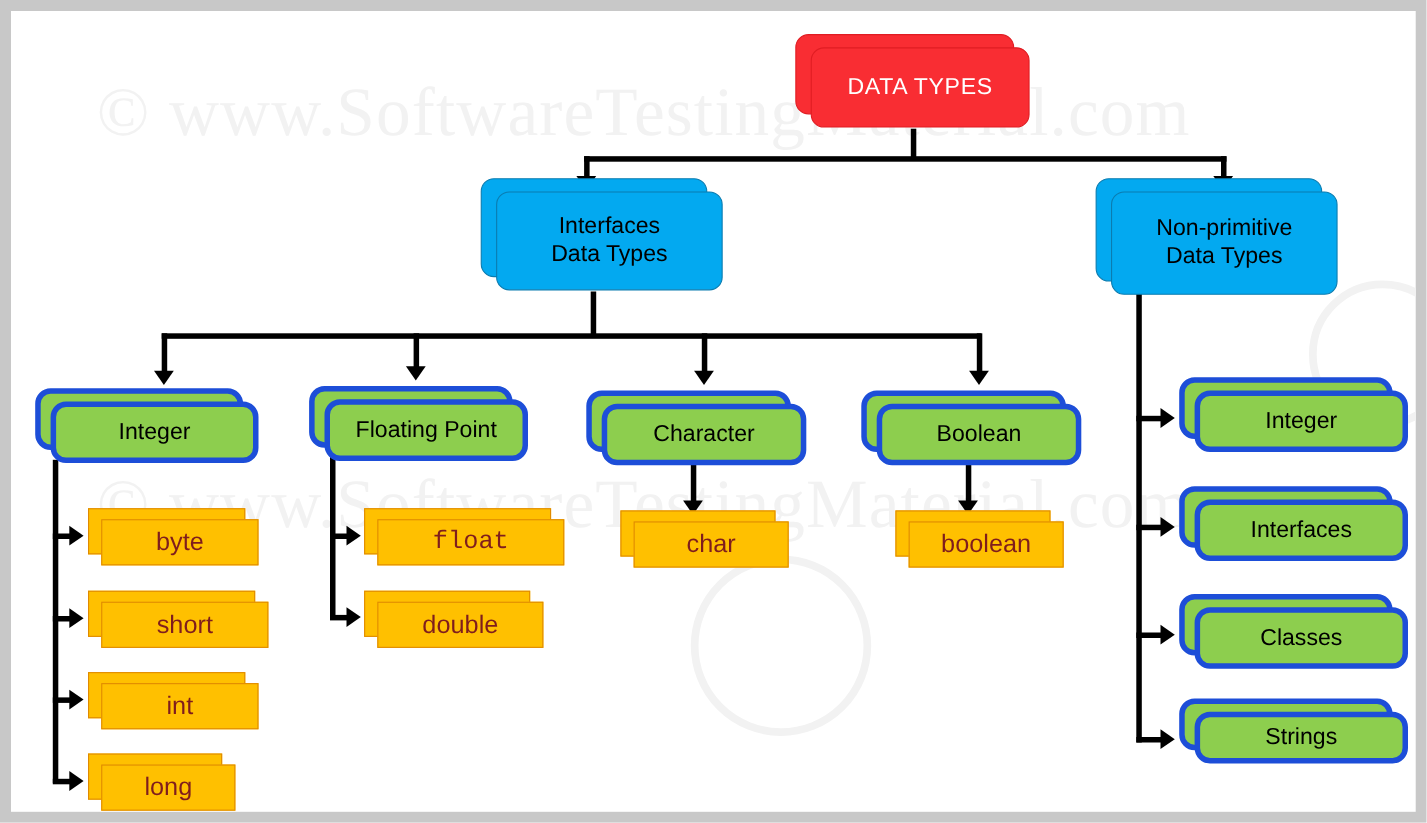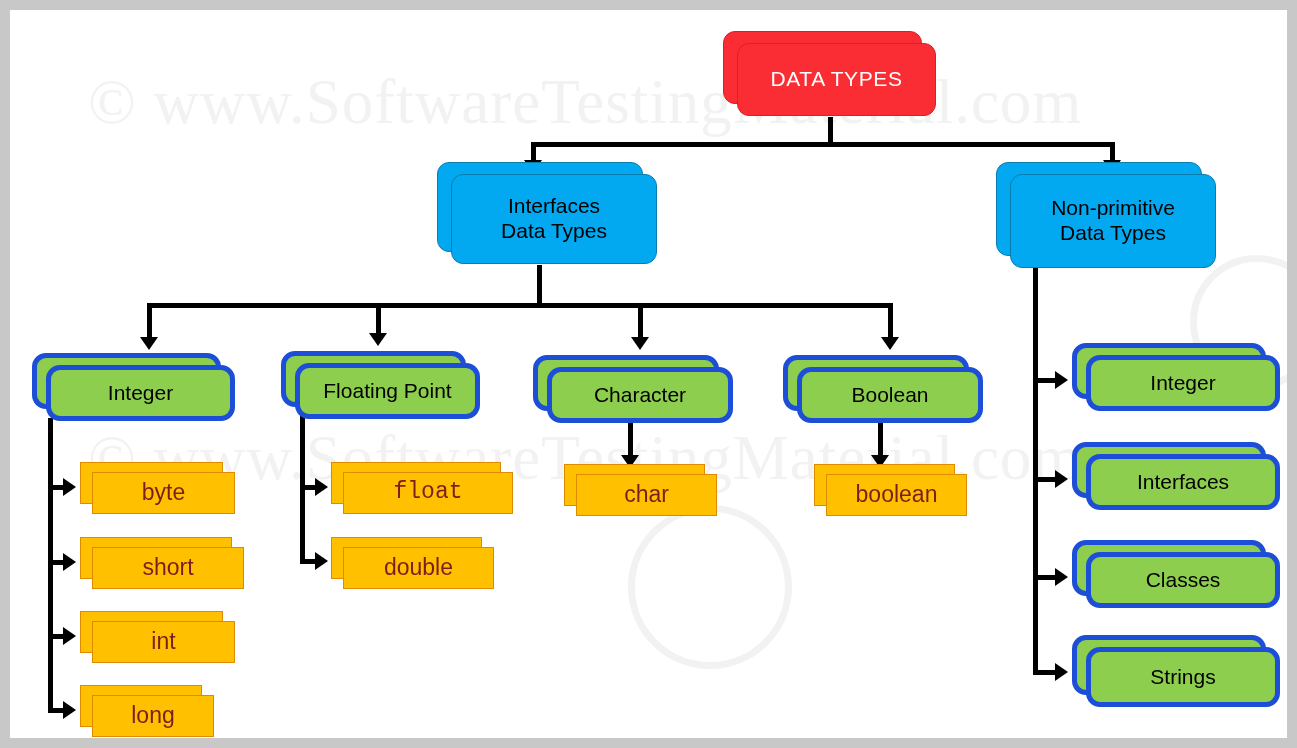--- a/index.html
+++ b/index.html
@@ -291,19 +291,19 @@
       <div class="face">Integer</div>
     </div>
     <div class="node n-green" style="left:1076px; top:444px; width:194px; height:56px;">
       <div class="shadow"></div>
       <div class="face">Interfaces</div>
     </div>
     <div class="node n-green" style="left:1076px; top:542px; width:194px; height:56px;">
       <div class="shadow"></div>
       <div class="face">Classes</div>
     </div>
-    <div class="node n-green" style="left:1076px; top:637px; width:194px; height:60px;">
+    <div class="node n-green" style="left:1076px; top:637px; width:194px; height:47px;">
       <div class="shadow"></div>
       <div class="face">Strings</div>
     </div>
 
   </div>
 </div>
 
 </body></html>

